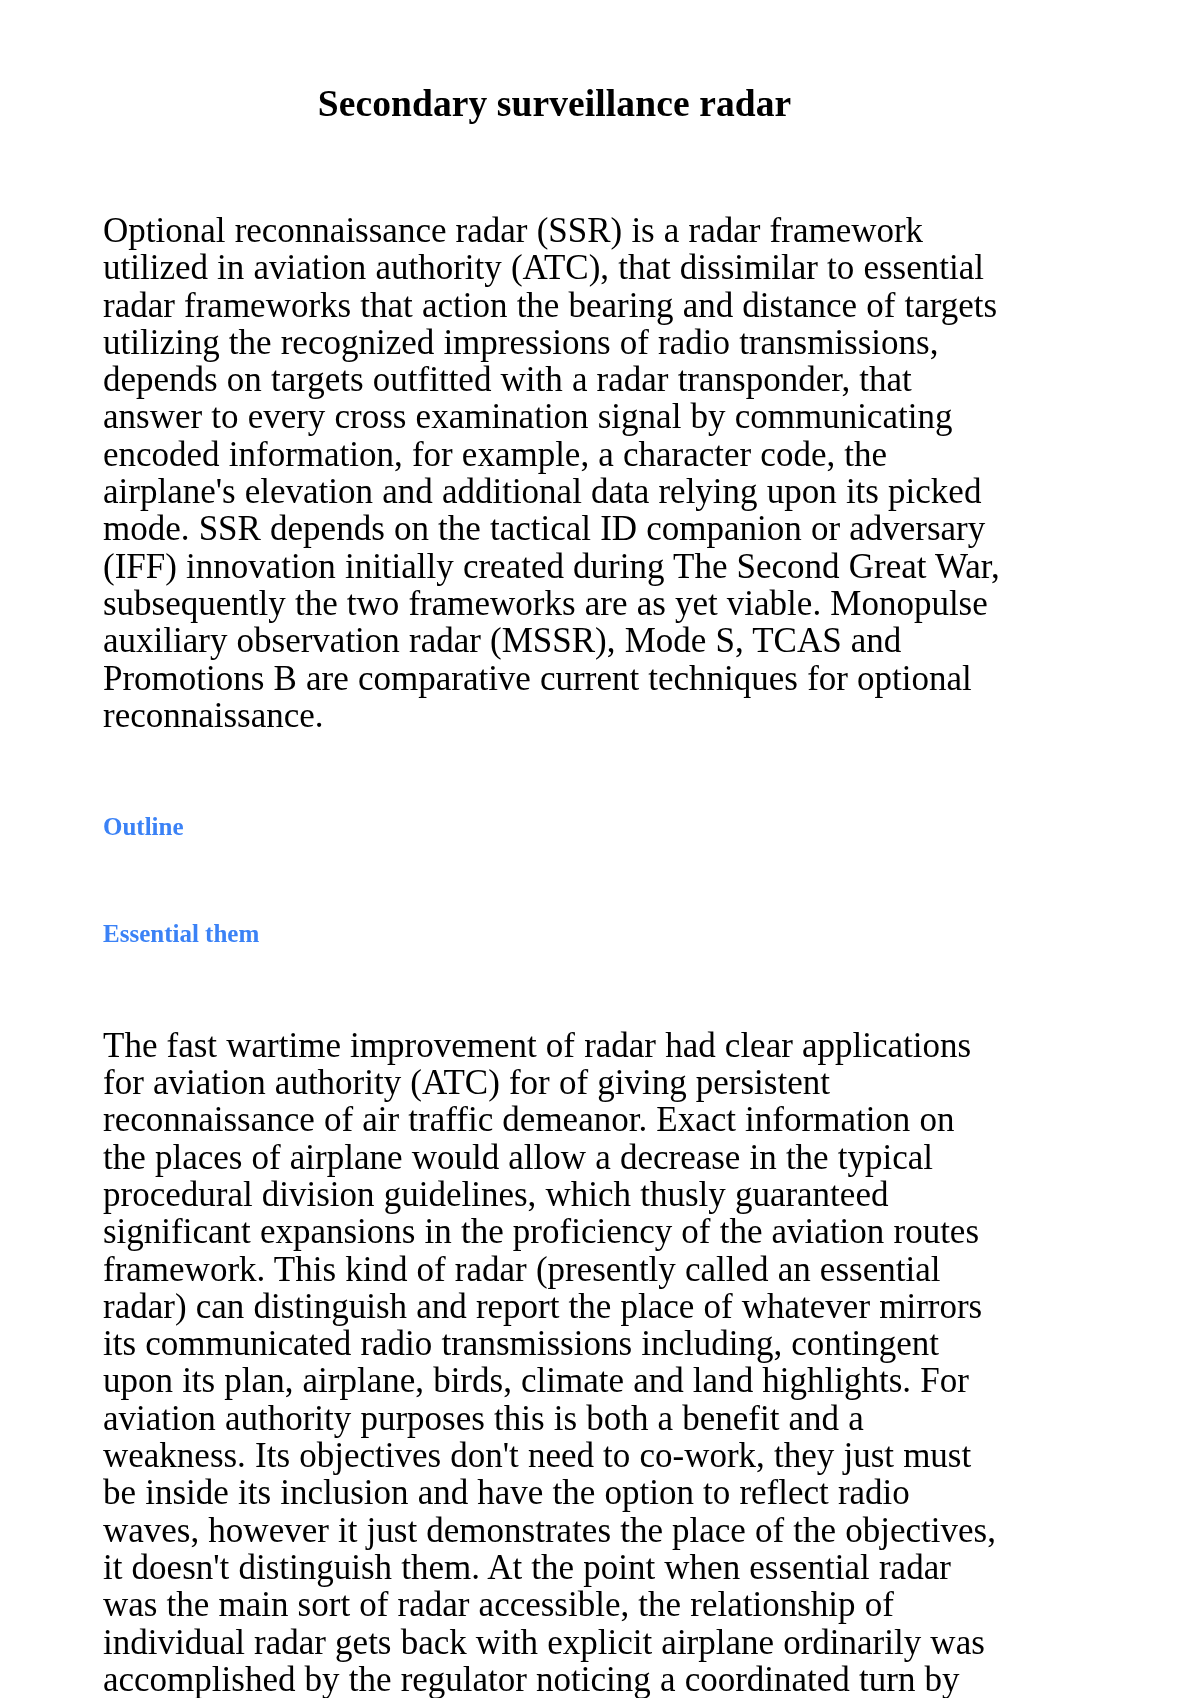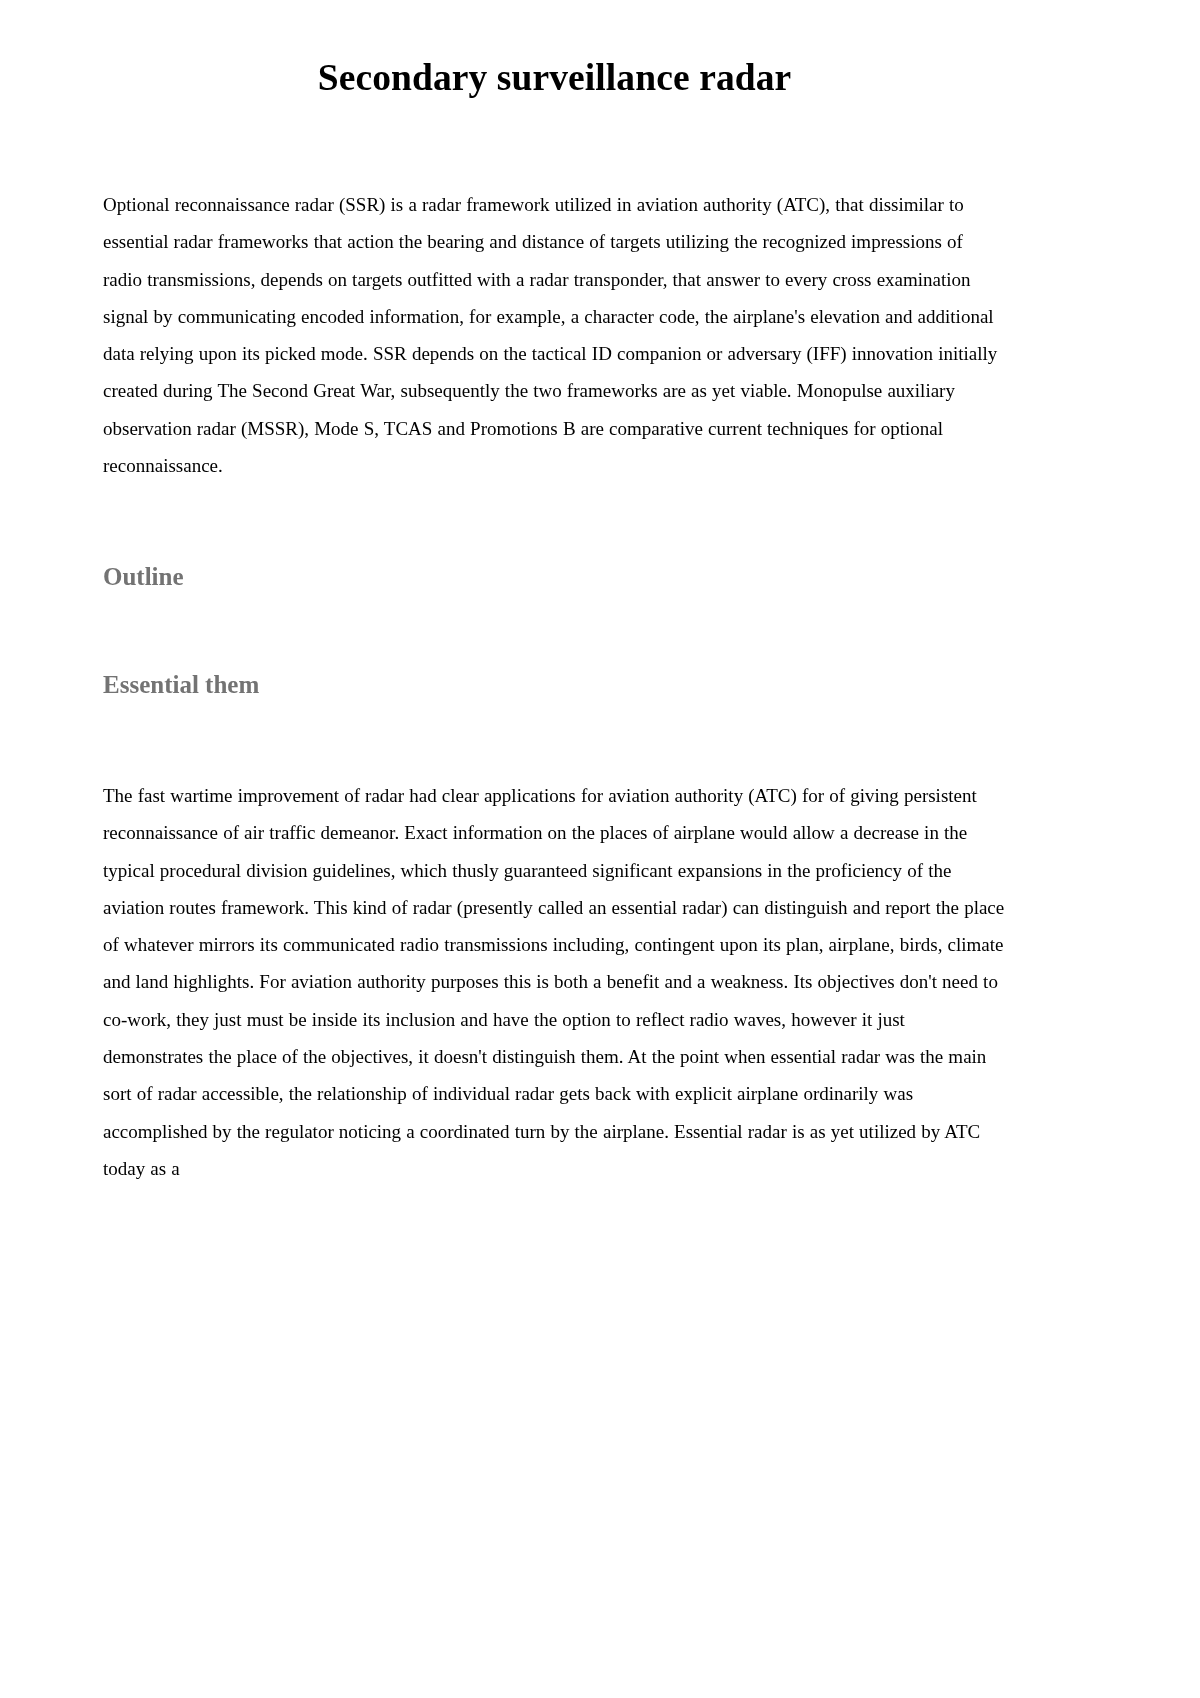--- a/index.html
+++ b/index.html
@@ -26,38 +26,38 @@
     left: 103px;
     top: 0;
     width: 903px;
   }
   .doc-title {
     font-size: 37.5px;
     font-weight: bold;
     text-align: center;
     line-height: 1.2;
     margin: 0;
-    padding-top: 55px;
+    padding-top: 81px;
     letter-spacing: 0.1px;
     color: #000000;
   }
   .body-para {
-    font-size: 19px;
+    font-size: 35px;
     line-height: 37.3px;
     text-align: left;
     margin: 0;
     color: #000000;
     word-spacing: 0.4px;
   }
   .section-heading {
     font-size: 25px;
     font-weight: bold;
     line-height: 37.3px;
     margin: 0;
-    color: #737373;
+    color: #3b82f6;
   }
   .spacer-xl { height: 86px; }
   .spacer-lg { height: 74px; }
   .spacer-md { height: 70px; }
 </style>
 </head>
 <body>
 
 <div class="page">
   <div class="content">

